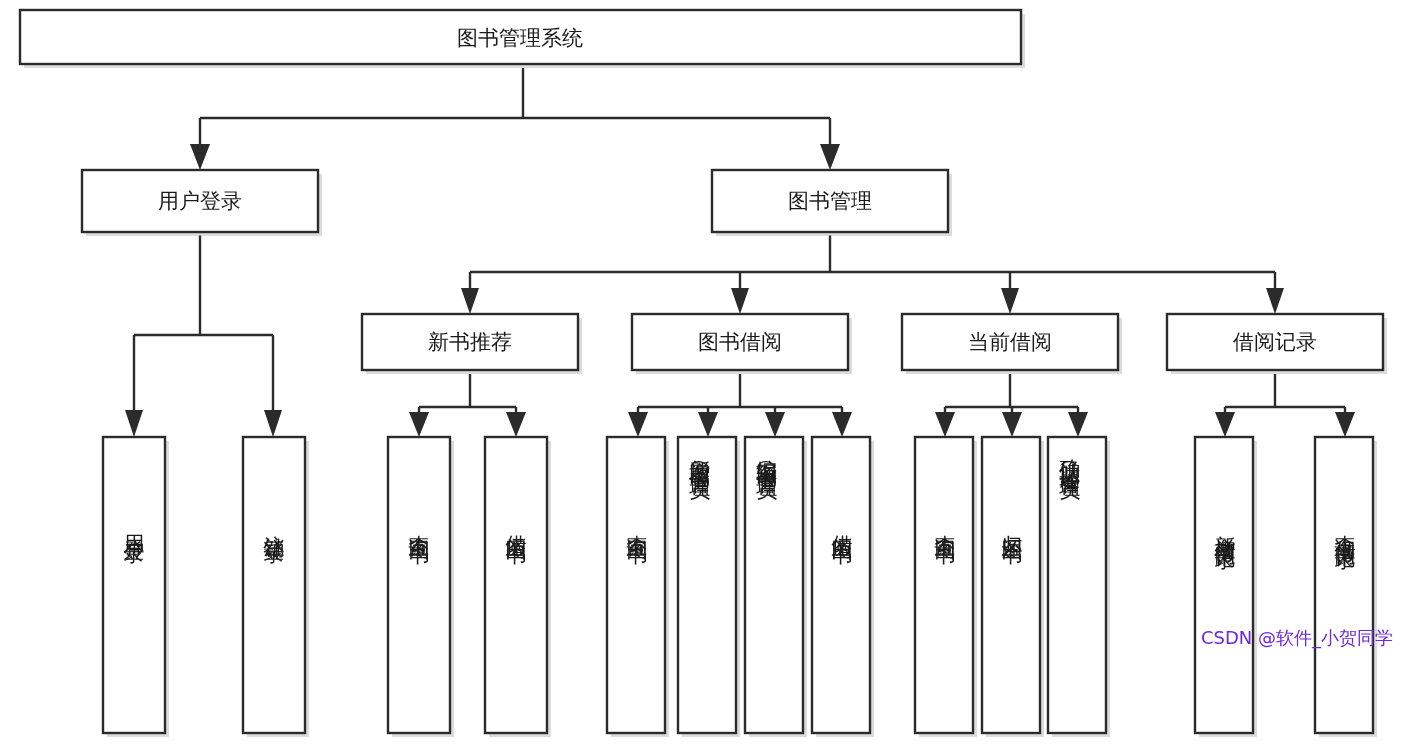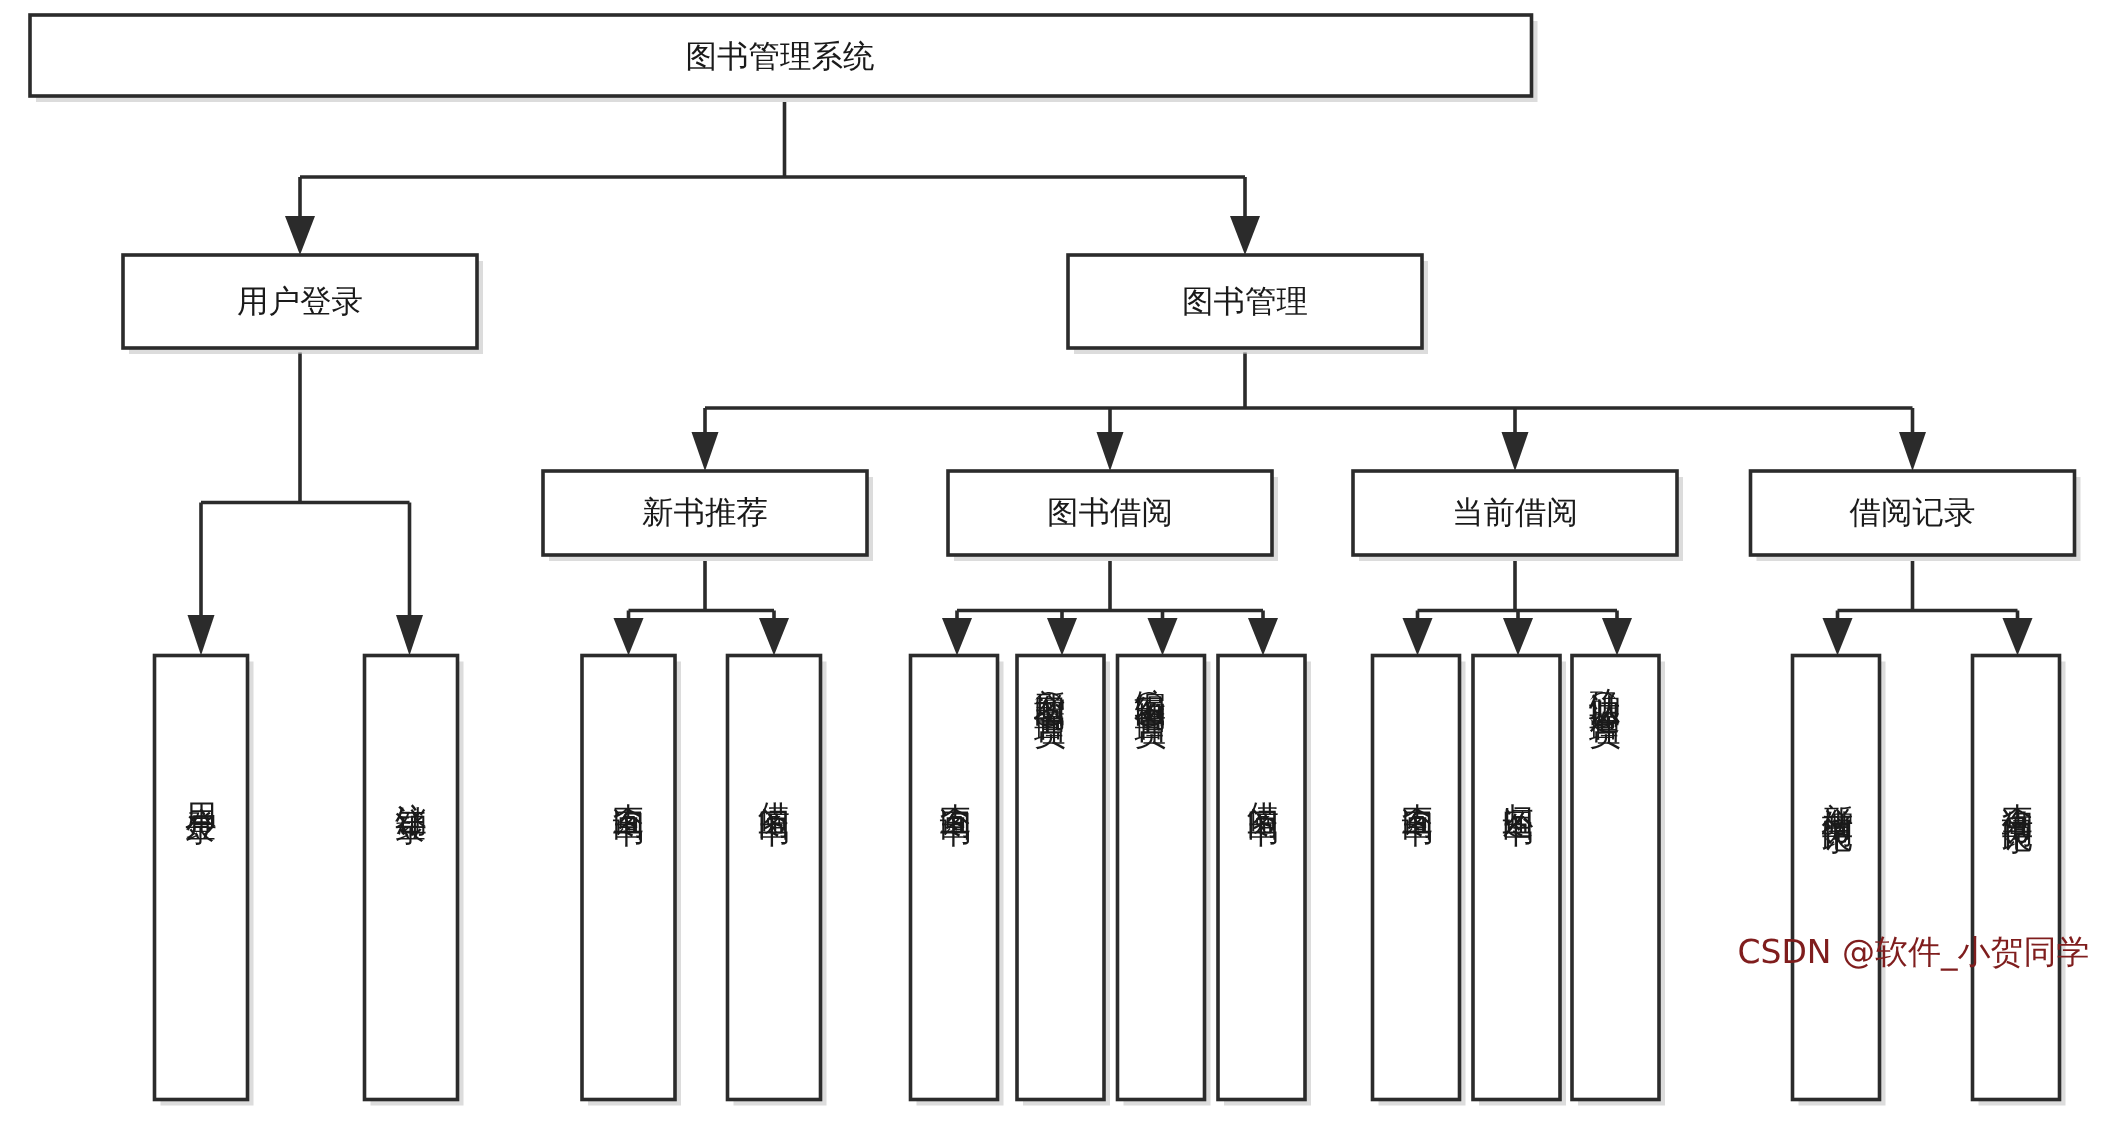--- a/index.html
+++ b/index.html
@@ -60,22 +60,22 @@
     writing-mode: vertical-rl;
     text-orientation: upright;
     letter-spacing: 3px;
     dominant-baseline: central;
   }
   .watermark {
     position: absolute;
     right: 12px;
     bottom: 6px;
     font-family: "DejaVu Sans", "Liberation Sans", sans-serif;
-    font-size: 22px;
-    color: #7f1d1d;
+    font-size: 18px;
+    color: #6d28d9;
     white-space: nowrap;
     user-select: none;
   }
 </style>
 </head>
 <body>
 
 <div id="diagram-root">
 
   <svg id="tree-svg" viewBox="0 0 1405 747">

